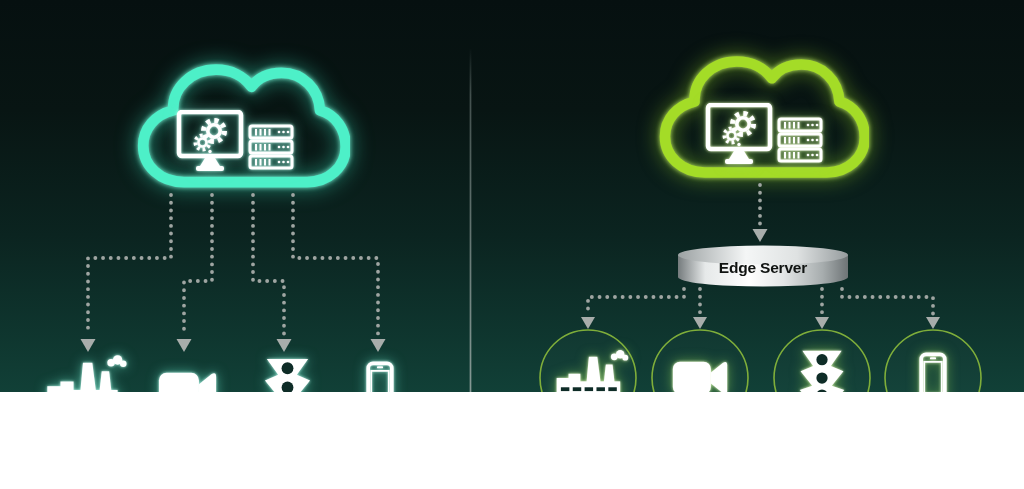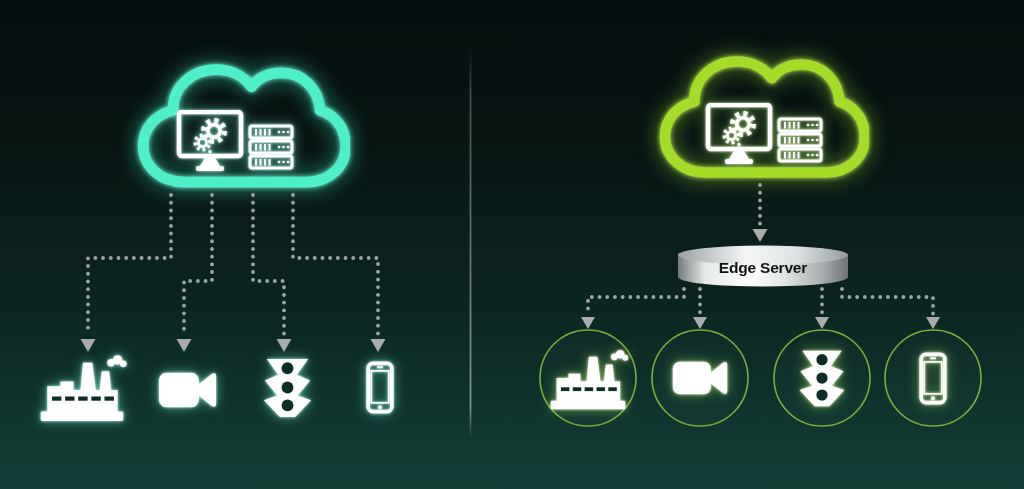--- a/index.html
+++ b/index.html
@@ -1,18 +1,18 @@
 <!DOCTYPE html>
 <html><head>
 <meta charset="utf-8">
 <style>
   html,body { margin:0; padding:0; }
   .stage {
     position: relative;
-    width: 1024px; height: 489px;
+    width: 1024px; height: 392px;
     overflow: hidden;
     background: linear-gradient(180deg, #061010 0%, #081513 28%, #0b2420 60%, #114037 100%);
     font-family: "Liberation Sans", sans-serif;
   }
   svg { display:block; }
   .neon-teal { color:#4df0c8; filter: drop-shadow(0 0 2.5px rgba(130,255,225,0.95)) drop-shadow(0 0 10px rgba(60,235,195,0.55)); }
   .neon-lime { color:#a4dc27; filter: drop-shadow(0 0 2.5px rgba(200,245,100,0.95)) drop-shadow(0 0 10px rgba(150,215,40,0.55)); }
   .glow-teal { filter: drop-shadow(0 0 1.5px rgba(200,255,242,0.9)) drop-shadow(0 0 6px rgba(110,240,210,0.55)); }
   .glow-lime { filter: drop-shadow(0 0 1.5px rgba(235,255,200,0.9)) drop-shadow(0 0 6px rgba(160,230,90,0.5)); }
   .dots { stroke:#9fa5a2; stroke-width:3.8; stroke-dasharray:0.1 7.6; stroke-linecap:round; fill:none; }

